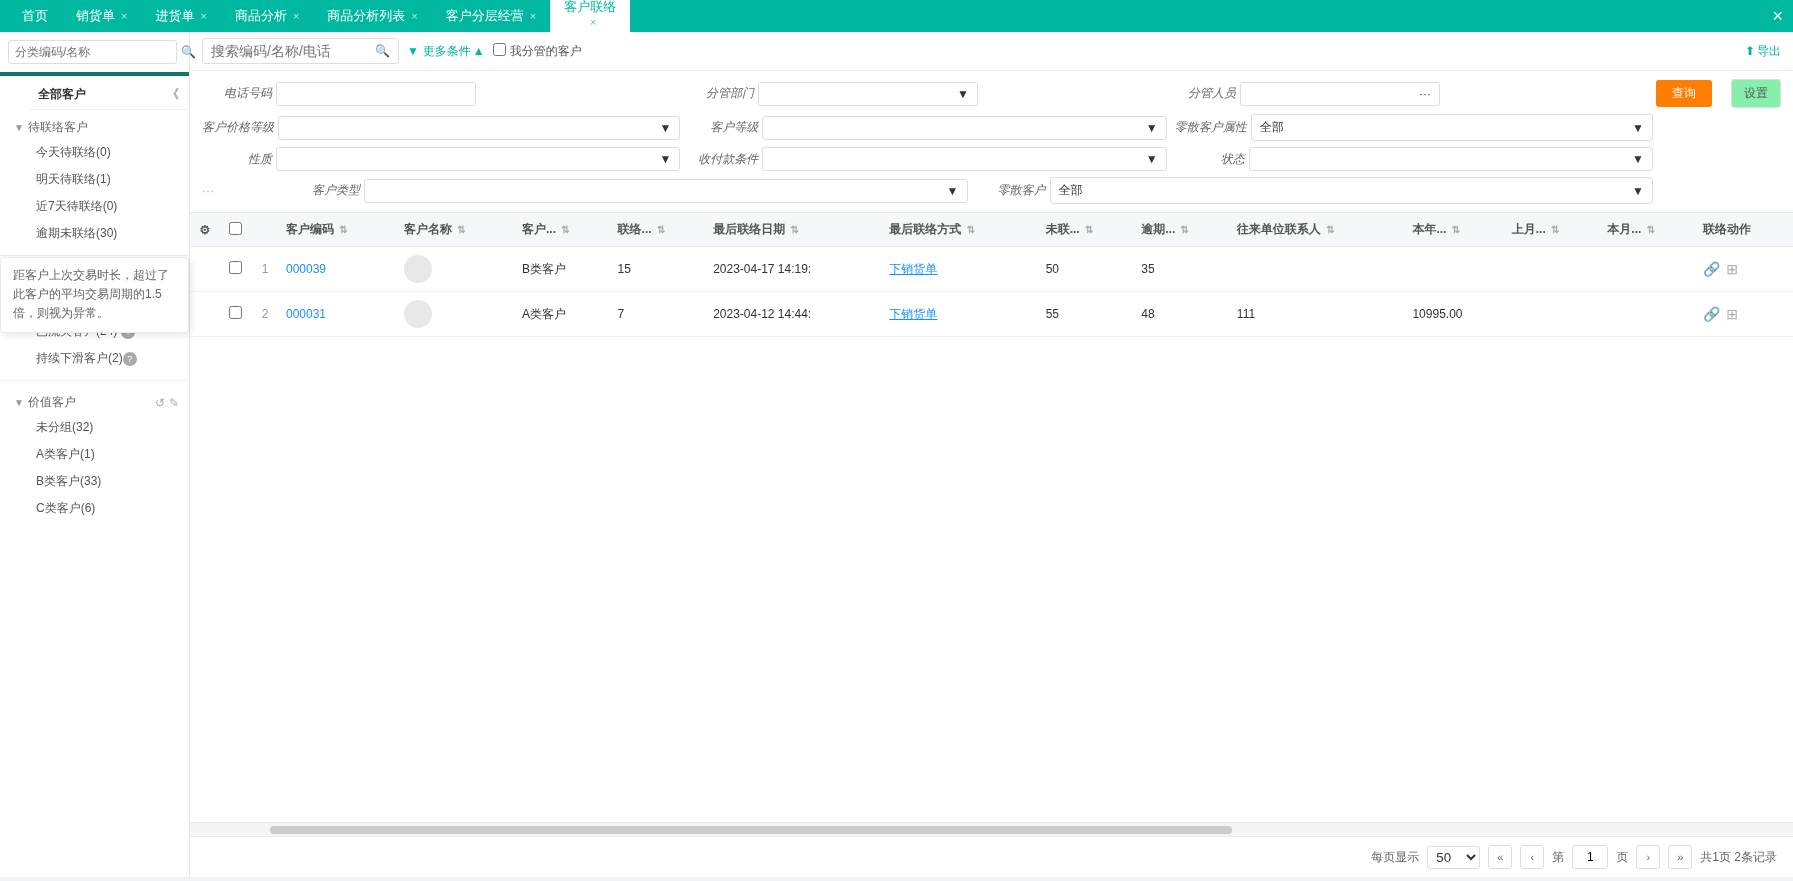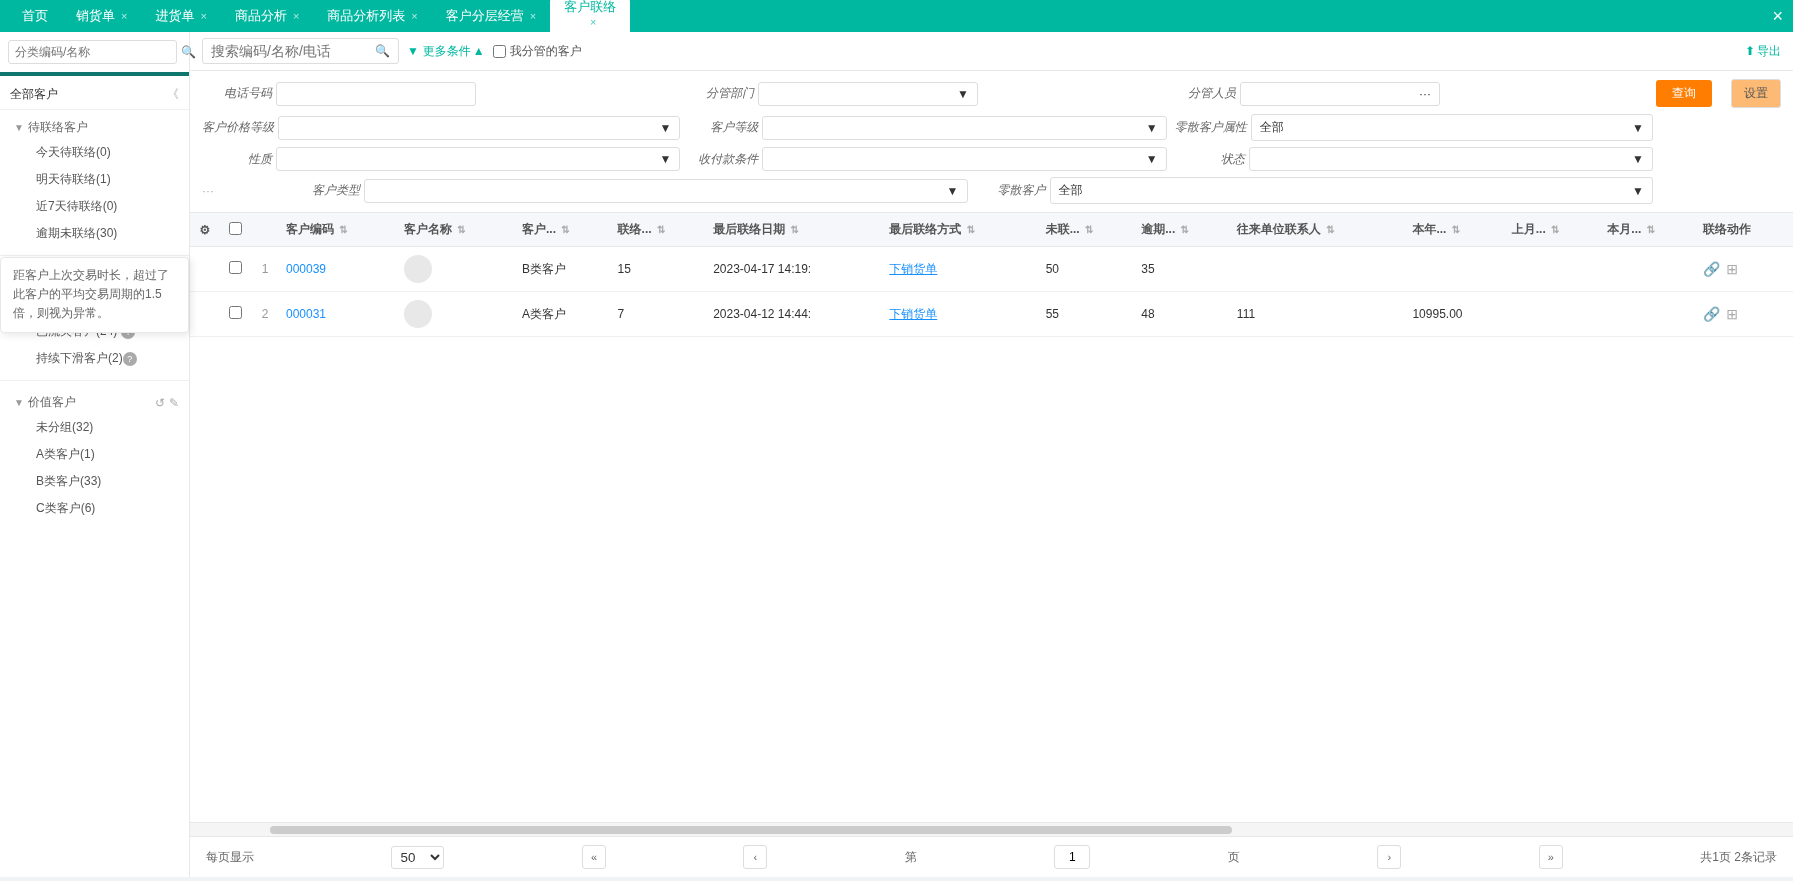--- a/index.html
+++ b/index.html
@@ -52,22 +52,22 @@
       display: flex;
       align-items: center;
       gap: 4px;
     }
     .sidebar-search input {
       flex: 1; border: 1px solid #ddd; border-radius: 3px; padding: 4px 6px; font-size: 12px; outline: none;
     }
     .sidebar-search .search-icon { color: #aaa; cursor: pointer; }
     .sidebar-tree { flex: 1; overflow-y: auto; padding: 4px 0; }
     .tree-header {
-      display: flex; align-items: center; padding: 6px 10px; font-weight: normal; color: #333;
-      border-bottom: 1px solid #f0f0f0; justify-content: space-between;
+      display: flex; align-items: center; padding: 6px 10px; font-weight: bold; color: #333;
+      border-bottom: 1px solid #f0f0f0; justify-content: space-between; margin-left: 28px;
     }
     .tree-header .tree-header-left { display: flex; align-items: center; gap: 4px; }
     .tree-section { padding: 4px 0; }
     .tree-section-title {
       padding: 5px 10px 3px 14px; color: #666; font-size: 12px; display: flex; align-items: center; gap: 4px;
     }
     .tree-section-title .arrow { font-size: 10px; color: #999; }
     .tree-item {
       padding: 5px 10px 5px 24px; cursor: pointer; color: #555; font-size: 12px; white-space: nowrap; overflow: hidden; text-overflow: ellipsis; margin-left: 12px;
     }
@@ -106,21 +106,21 @@
       align-items: center;
       gap: 8px;
       border-bottom: 1px solid #e8e8e8;
     }
     .filter-search {
       display: flex; align-items: center; gap: 4px;
       border: 1px solid #ddd; border-radius: 3px; padding: 4px 8px; background: #fff;
     }
     .filter-search input { border: none; outline: none; font-size: 14px; width: 160px; }
     .filter-more { color: #00b8a0; cursor: pointer; display: flex; align-items: center; gap: 2px; white-space: nowrap; }
-    .filter-checkbox { display: flex; align-items: center; gap: 4px; color: #555; cursor: pointer; }
+    .filter-checkbox { display: flex; align-items: flex-start; gap: 4px; color: #555; cursor: pointer; }
     .filter-checkbox input { cursor: pointer; }
     .export-btn {
       margin-left: auto; color: #00b8a0; cursor: pointer; display: flex; align-items: center; gap: 2px;
     }
 
     
     .filter-panel {
       background: #fff;
       padding: 8px 12px;
       border-bottom: 1px solid #e8e8e8;
@@ -140,21 +140,21 @@
     .filter-select .placeholder { color: #aaa; }
     .filter-input {
       flex: 1; border: 1px solid #ddd; border-radius: 3px; padding: 4px 8px;
       background: #fff; color: #333; font-size: 12px;
     }
     .filter-actions { display: flex; gap: 19px; align-items: center; justify-content: flex-end; margin-left: 8px; }
     .btn-query {
       background: #ff7d00; color: #fff; border: none; padding: 5px 16px; border-radius: 3px; cursor: pointer; font-size: 12px;
     }
     .btn-settings {
-      background: #fdba74; color: #555; border: 1px solid #ddd; padding: 5px 12px; border-radius: 3px; cursor: pointer; font-size: 12px;
+      background: #86efac; color: #555; border: 1px solid #ddd; padding: 5px 12px; border-radius: 3px; cursor: pointer; font-size: 12px;
     }
     .filter-dots { color: #aaa; cursor: pointer; }
 
     
     .table-area {
       flex: 1; background: #fff; overflow: auto; margin: 0; position: relative;
     }
     .data-table {
       width: 100%; border-collapse: collapse; font-size: 12px; min-width: 1200px;
     }
@@ -173,21 +173,21 @@
     .action-icon { color: #aaa; cursor: pointer; font-size: 14px; }
     .avatar-placeholder {
       width: 30px; height: 30px; background: #e8e8e8; border-radius: 50%;
       display: inline-block; vertical-align: middle;
     }
     .customer-name { display: flex; align-items: center; gap: 6px; }
 
     
     .pagination-bar {
       background: #fff; border-top: 1px solid #e8e8e8; padding: 8px 16px;
-      display: flex; align-items: center; justify-content: space-between; gap: 0; font-size: 12px;
+      display: flex; align-items: center; justify-content: flex-end; gap: 8px; font-size: 12px;
     }
     .page-size-label { color: #666; }
     .page-size-select {
       border: 1px solid #ddd; border-radius: 3px; padding: 2px 4px; color: #333; background: #fff;
     }
     .page-btn {
       border: 1px solid #ddd; background: #fff; width: 24px; height: 24px;
       display: flex; align-items: center; justify-content: center; cursor: pointer; border-radius: 3px;
       color: #666; font-size: 11px;
     }

